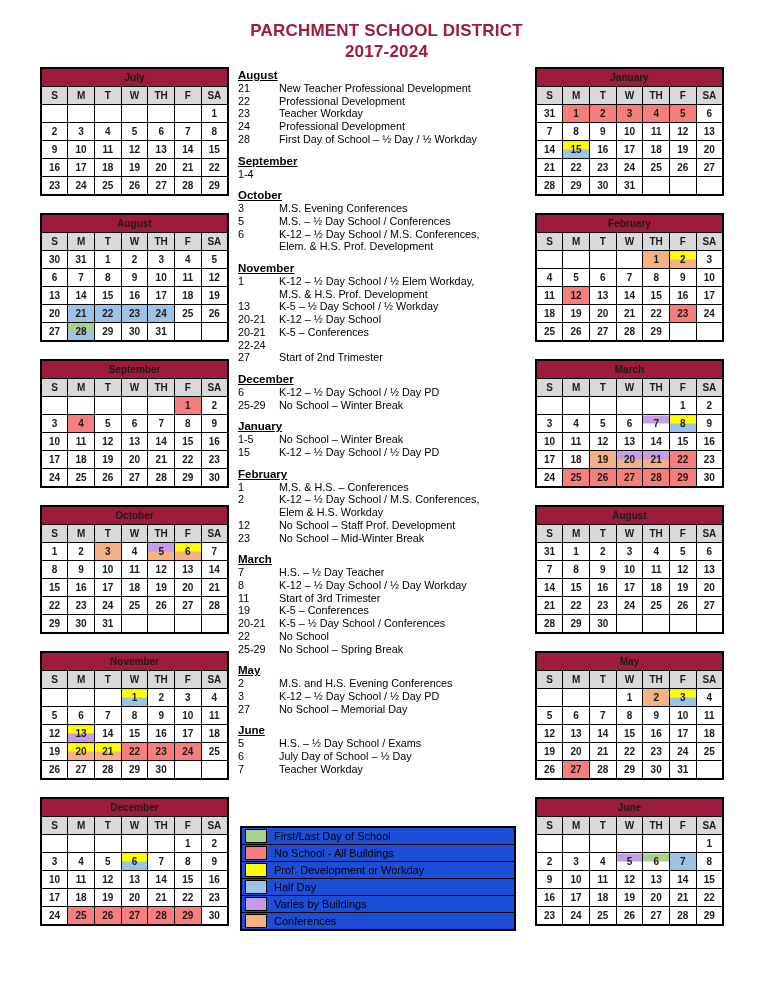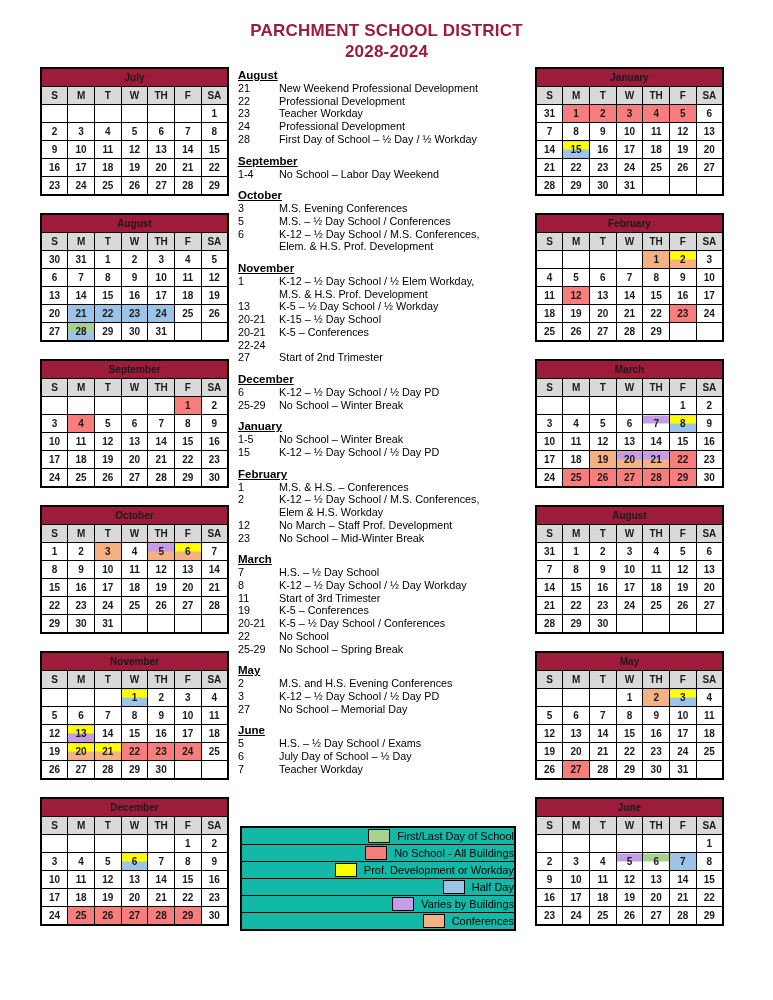--- a/index.html
+++ b/index.html
@@ -21,32 +21,32 @@
   td.cal-dow{background:#d9d9d9;font-size:9.5px;height:16px;}
 
   .month-section{margin-bottom:9px;}
   .month-heading{font-weight:bold;text-decoration:underline;font-size:11.5px;line-height:13px;color:#000;}
   .event-row{display:flex;align-items:flex-start;}
   .event-days{flex:0 0 41px;font-size:10.8px;line-height:12.7px;color:#000;}
   .event-desc{flex:1;font-size:10.8px;line-height:12.7px;color:#000;}
 
   .legend{position:absolute;left:240px;top:826px;width:272px;border:2px solid #000;}
   .legend-row{display:flex;align-items:center;height:16px;border-bottom:1px solid #000;
-              background:#14b8a6;padding-left:14px;justify-content:flex-end;}
+              background:#1d4ed8;padding-left:3px;}
   .legend-row:last-child{border-bottom:none;}
   .legend-chip{display:inline-block;width:20px;height:12px;border:1px solid #000;margin-right:7px;}
   .legend-label{font-size:11px;color:#000;line-height:16px;}
 </style>
 </head>
 <body>
 
 <div class="page">
   <div class="title" id="page-title" style="color: rgb(157, 28, 59);">
     <div>PARCHMENT SCHOOL DISTRICT</div>
-    <div>2028-2024</div>
+    <div>2017-2024</div>
   </div>
 
   <div class="col-left" id="col-left">
       <table class="cal">
         <tbody>
           <tr>
             <td colspan="7" class="cal-month" style="background: rgb(157, 28, 59);">July</td>
           </tr>
           <tr>
             <td class="cal-dow">S</td>
@@ -411,21 +411,21 @@
       </table>
     </div>
 
   <div class="col-center">
     <div id="events">
         <div class="month-section">
           <div class="month-heading">August</div>
           <div class="event-row">
             <span class="event-days">21</span>
             <span class="event-desc">
-              <div>New Weekend Professional Development</div>
+              <div>New Teacher Professional Development</div>
             </span>
           </div>
           <div class="event-row">
             <span class="event-days">22</span>
             <span class="event-desc">
               <div>Professional Development</div>
             </span>
           </div>
           <div class="event-row">
             <span class="event-days">23</span>
@@ -443,23 +443,20 @@
             <span class="event-days">28</span>
             <span class="event-desc">
               <div>First Day of School – ½ Day / ½ Workday</div>
             </span>
           </div>
         </div>
         <div class="month-section">
           <div class="month-heading">September</div>
           <div class="event-row">
             <span class="event-days">1-4</span>
-            <span class="event-desc">
-              <div>No School – Labor Day Weekend</div>
-            </span>
           </div>
         </div>
         <div class="month-section">
           <div class="month-heading">October</div>
           <div class="event-row">
             <span class="event-days">3</span>
             <span class="event-desc">
               <div>M.S. Evening Conferences</div>
             </span>
           </div>
@@ -488,21 +485,21 @@
           </div>
           <div class="event-row">
             <span class="event-days">13</span>
             <span class="event-desc">
               <div>K-5 – ½ Day School / ½ Workday</div>
             </span>
           </div>
           <div class="event-row">
             <span class="event-days">20-21</span>
             <span class="event-desc">
-              <div>K-15 – ½ Day School</div>
+              <div>K-12 – ½ Day School</div>
             </span>
           </div>
           <div class="event-row">
             <span class="event-days">20-21</span>
             <span class="event-desc">
               <div>K-5 – Conferences</div>
             </span>
           </div>
           <div class="event-row">
             <span class="event-days">22-24</span>
@@ -555,36 +552,36 @@
           <div class="event-row">
             <span class="event-days">2</span>
             <span class="event-desc">
               <div>K-12 – ½ Day School / M.S. Conferences,</div>
               <div>Elem &amp; H.S. Workday</div>
             </span>
           </div>
           <div class="event-row">
             <span class="event-days">12</span>
             <span class="event-desc">
-              <div>No March – Staff Prof. Development</div>
+              <div>No School – Staff Prof. Development</div>
             </span>
           </div>
           <div class="event-row">
             <span class="event-days">23</span>
             <span class="event-desc">
               <div>No School – Mid-Winter Break</div>
             </span>
           </div>
         </div>
         <div class="month-section">
           <div class="month-heading">March</div>
           <div class="event-row">
             <span class="event-days">7</span>
             <span class="event-desc">
-              <div>H.S. – ½ Day School</div>
+              <div>H.S. – ½ Day Teacher</div>
             </span>
           </div>
           <div class="event-row">
             <span class="event-days">8</span>
             <span class="event-desc">
               <div>K-12 – ½ Day School / ½ Day Workday</div>
             </span>
           </div>
           <div class="event-row">
             <span class="event-days">11</span>

